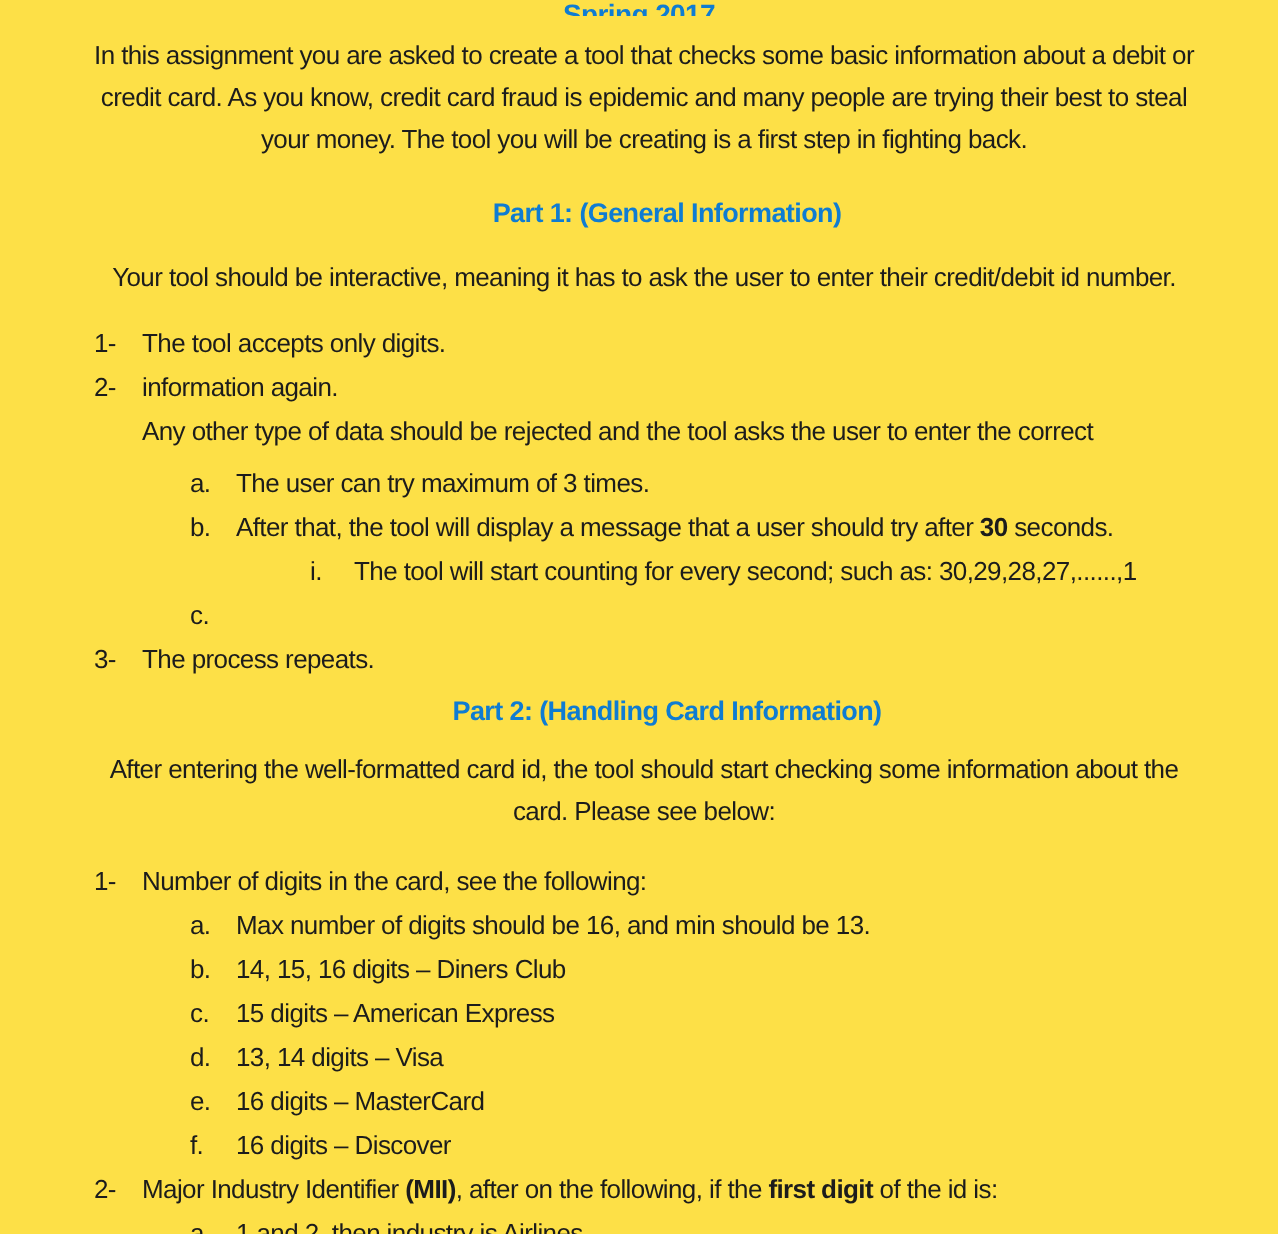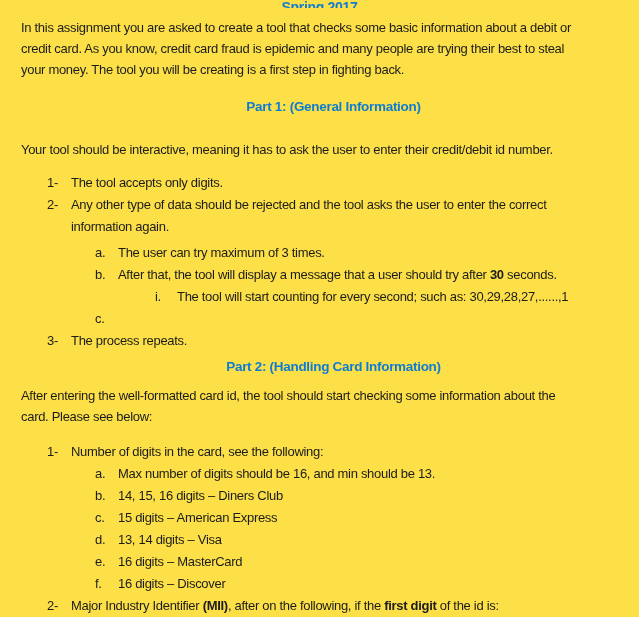--- a/index.html
+++ b/index.html
@@ -22,34 +22,34 @@
     text-align: center;
   }
   .title-clip .clip-text {
     display: inline-block;
     margin-top: -9px;
     font-size: 14px;
     line-height: 16px;
     font-weight: bold;
     color: #0f7cd2;
   }
-  .para { line-height: 21px; padding-left: 21px; padding-right: 16px; }
+  .para { line-height: 21px; padding-left: 21px; padding-right: 16px; text-align: center; }
   .para .line { display: block; white-space: nowrap; }
   .intro { margin-top: 9px; }
   .part-heading {
     margin-top: 16px;
     line-height: 21px;
     text-align: center;
     font-weight: bold;
     font-size: 13.5px;
     color: #0f7cd2;
     margin-left: 28px;
   }
   .heading-part2 { margin-top: 4px; }
-  .lead1 { margin-top: 22px; }
+  .lead1 { margin-top: 11px; }
   .lead2 { margin-top: 8px; }
   .list { width: 100%; }
   .list1 { margin-top: 12px; }
   .list2 { margin-top: 14px; }
   .row { display: flex; line-height: 22px; }
   .row .marker { flex: none; }
   .row .content { flex: 1 1 auto; white-space: nowrap; }
   .row .content .line { display: block; white-space: nowrap; }
   .lvl1 { padding-left: 47px; }
   .lvl1 .marker { width: 24px; }
@@ -84,22 +84,22 @@
   <div class="list list1">
 
     <div class="row lvl1">
       <span class="marker">1-</span>
       <span class="content">The tool accepts only digits.</span>
     </div>
 
     <div class="row lvl1">
       <span class="marker">2-</span>
       <span class="content">
+        <span class="line">information again.</span>
         <span class="line">Any other type of data should be rejected and the tool asks the user to enter the correct</span>
-        <span class="line">information again.</span>
       </span>
     </div>
 
     <div class="row lvl2 sub-gap">
       <span class="marker">a.</span>
       <span class="content">The user can try maximum of 3 times.</span>
     </div>
 
     <div class="row lvl2">
       <span class="marker">b.</span>

